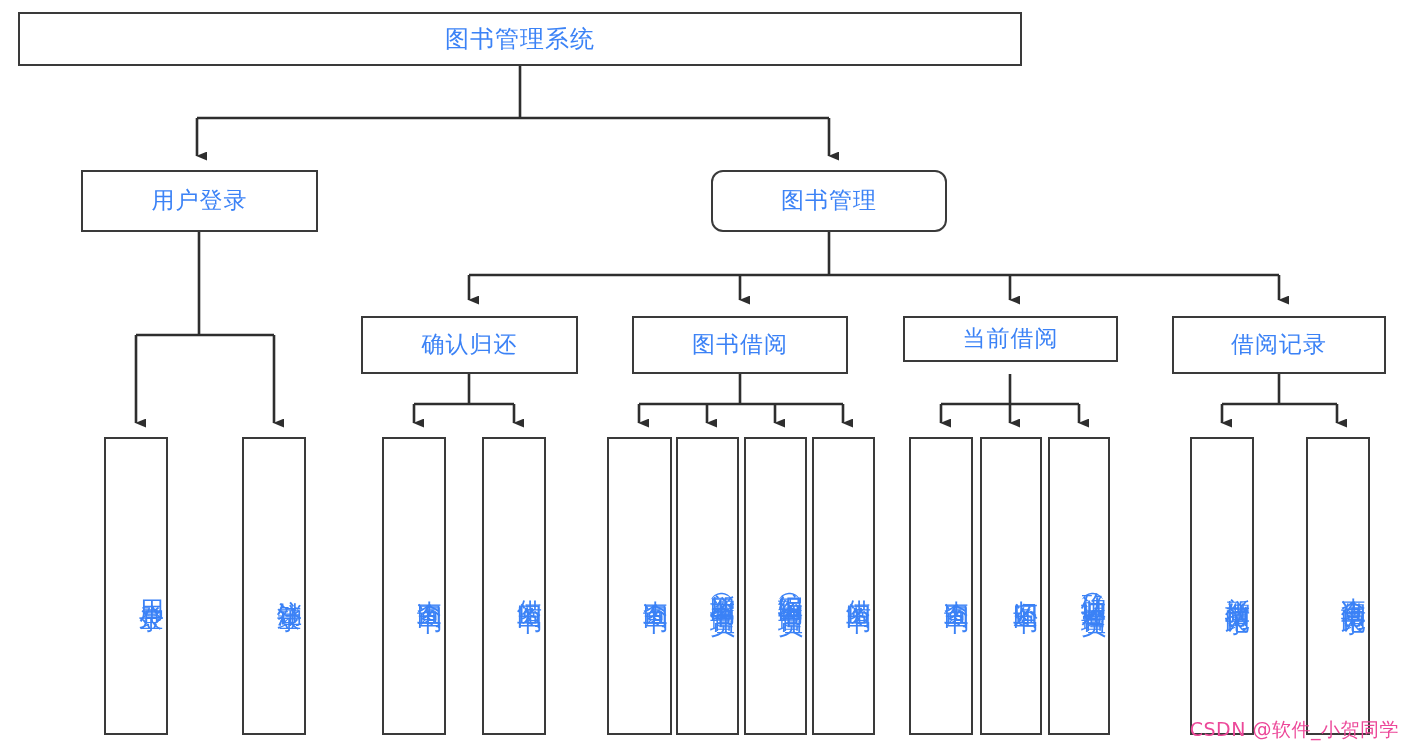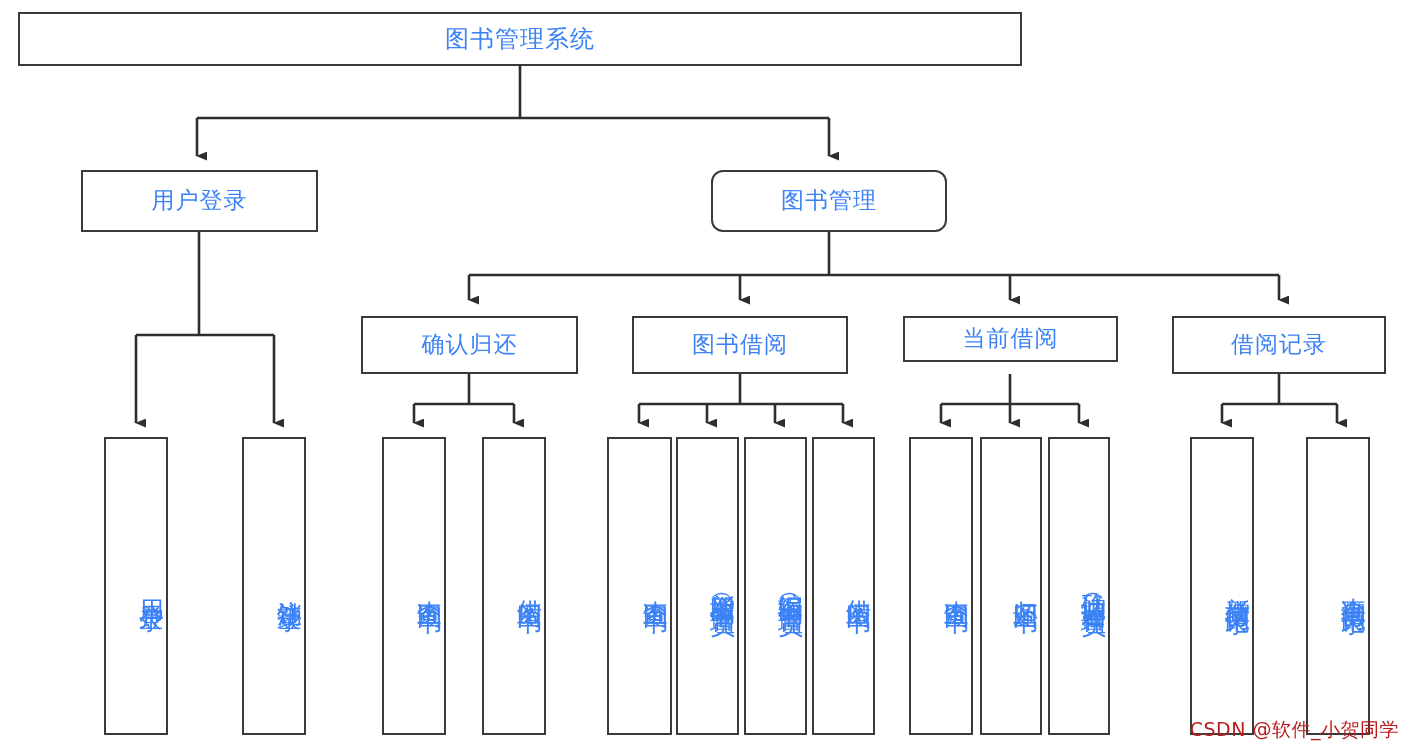--- a/index.html
+++ b/index.html
@@ -58,21 +58,21 @@
     writing-mode: vertical-rl;
     text-orientation: upright;
     display: block;
     white-space: nowrap;
   }
   .watermark {
     position: absolute;
     right: 6px;
     bottom: 4px;
     font-size: 19px;
-    color: #b91c1c;
+    color: #ec4899;
     letter-spacing: 0.5px;
     z-index: 8;
     white-space: nowrap;
     font-family: "DejaVu Sans", "Liberation Sans", sans-serif;
   }
 </style>
 </head>
 <body>
 
 <div id="canvas">

